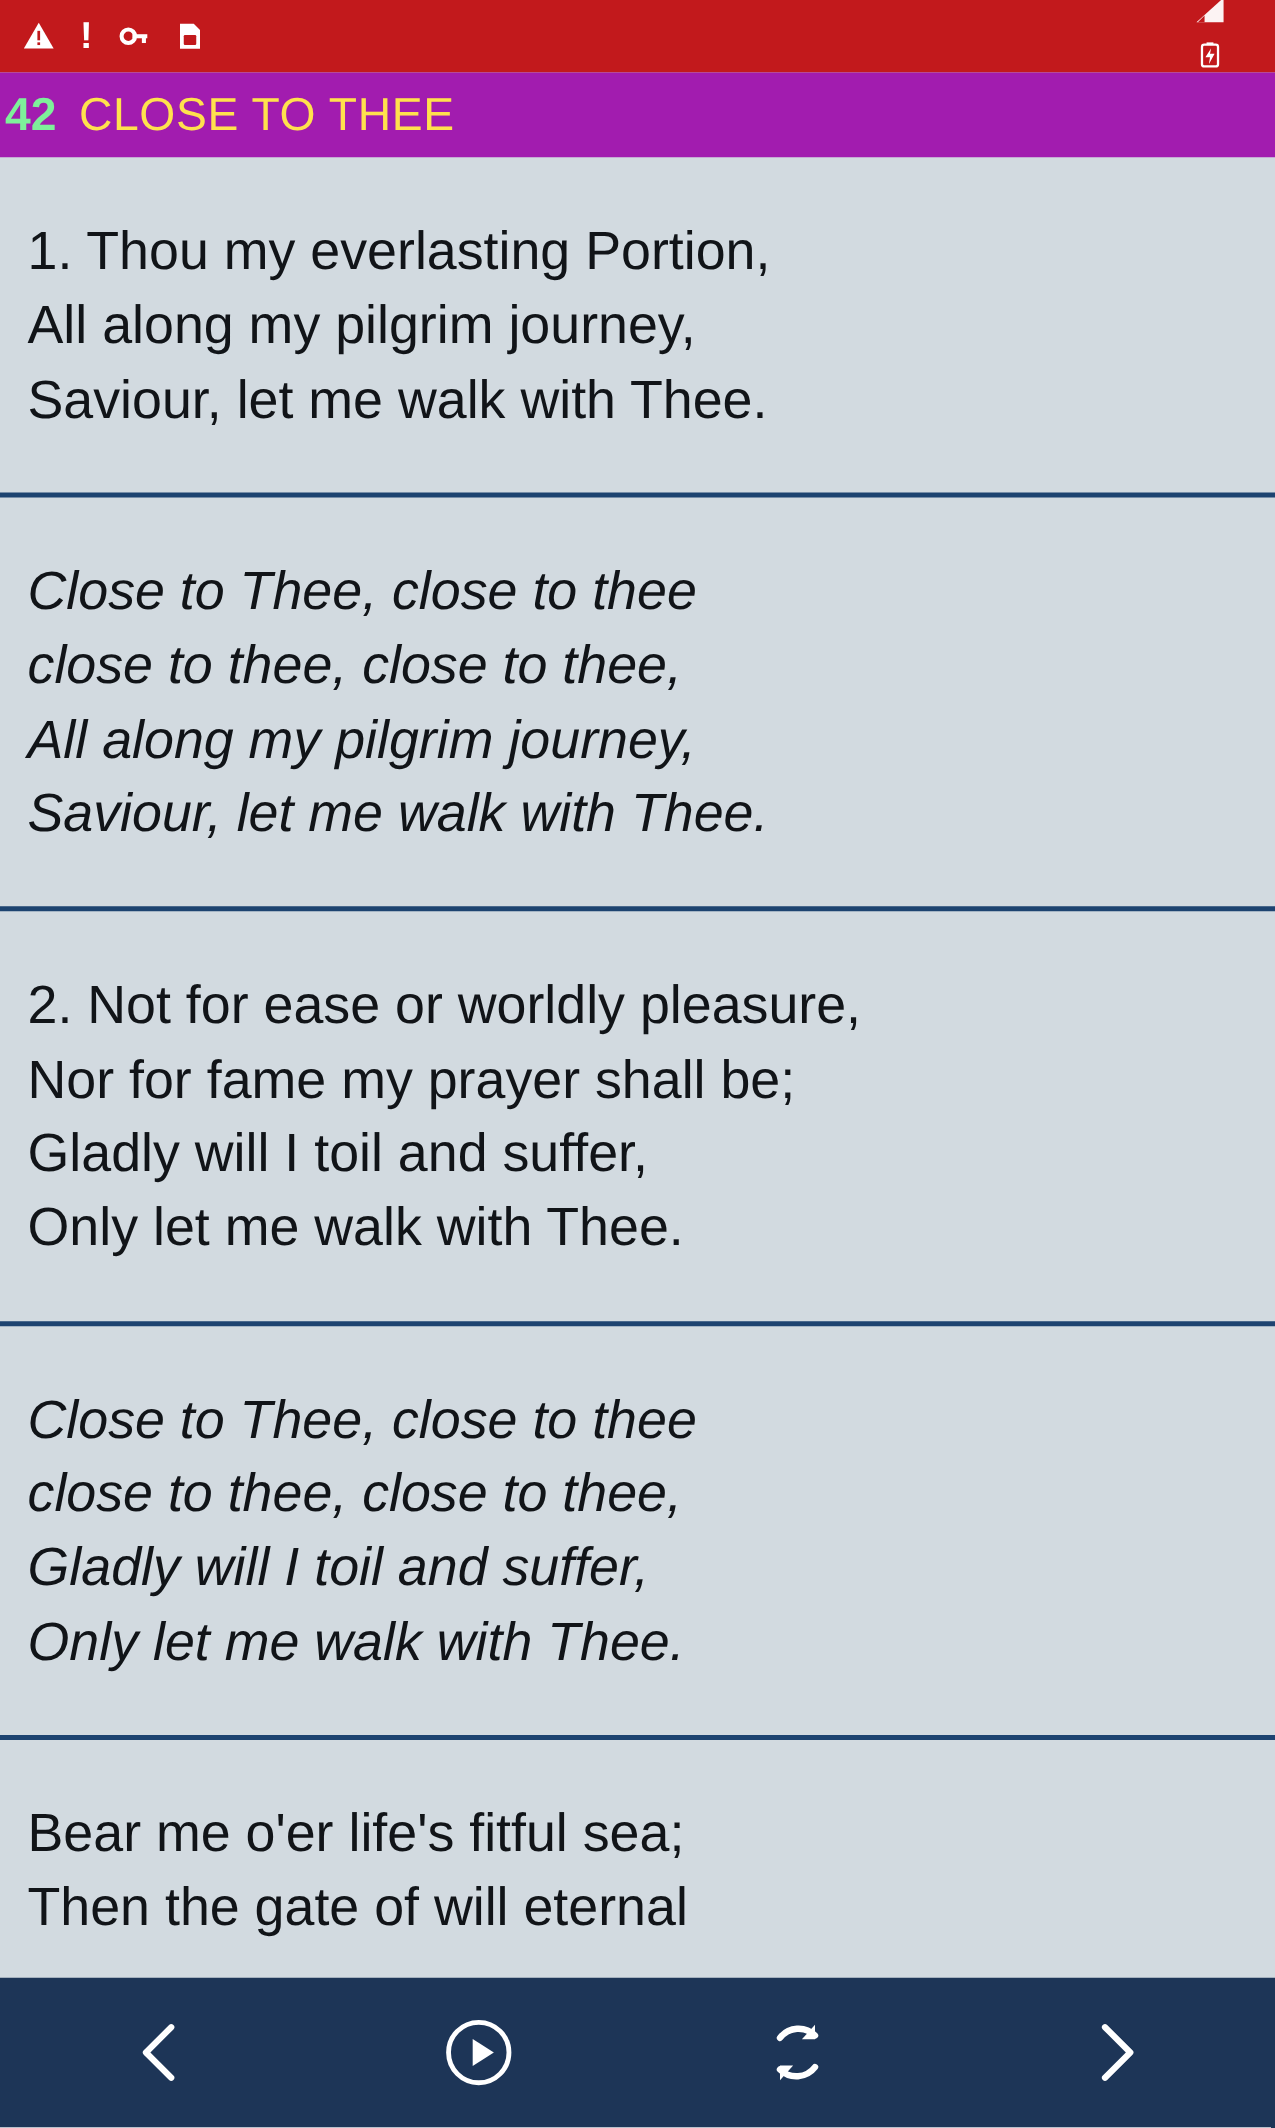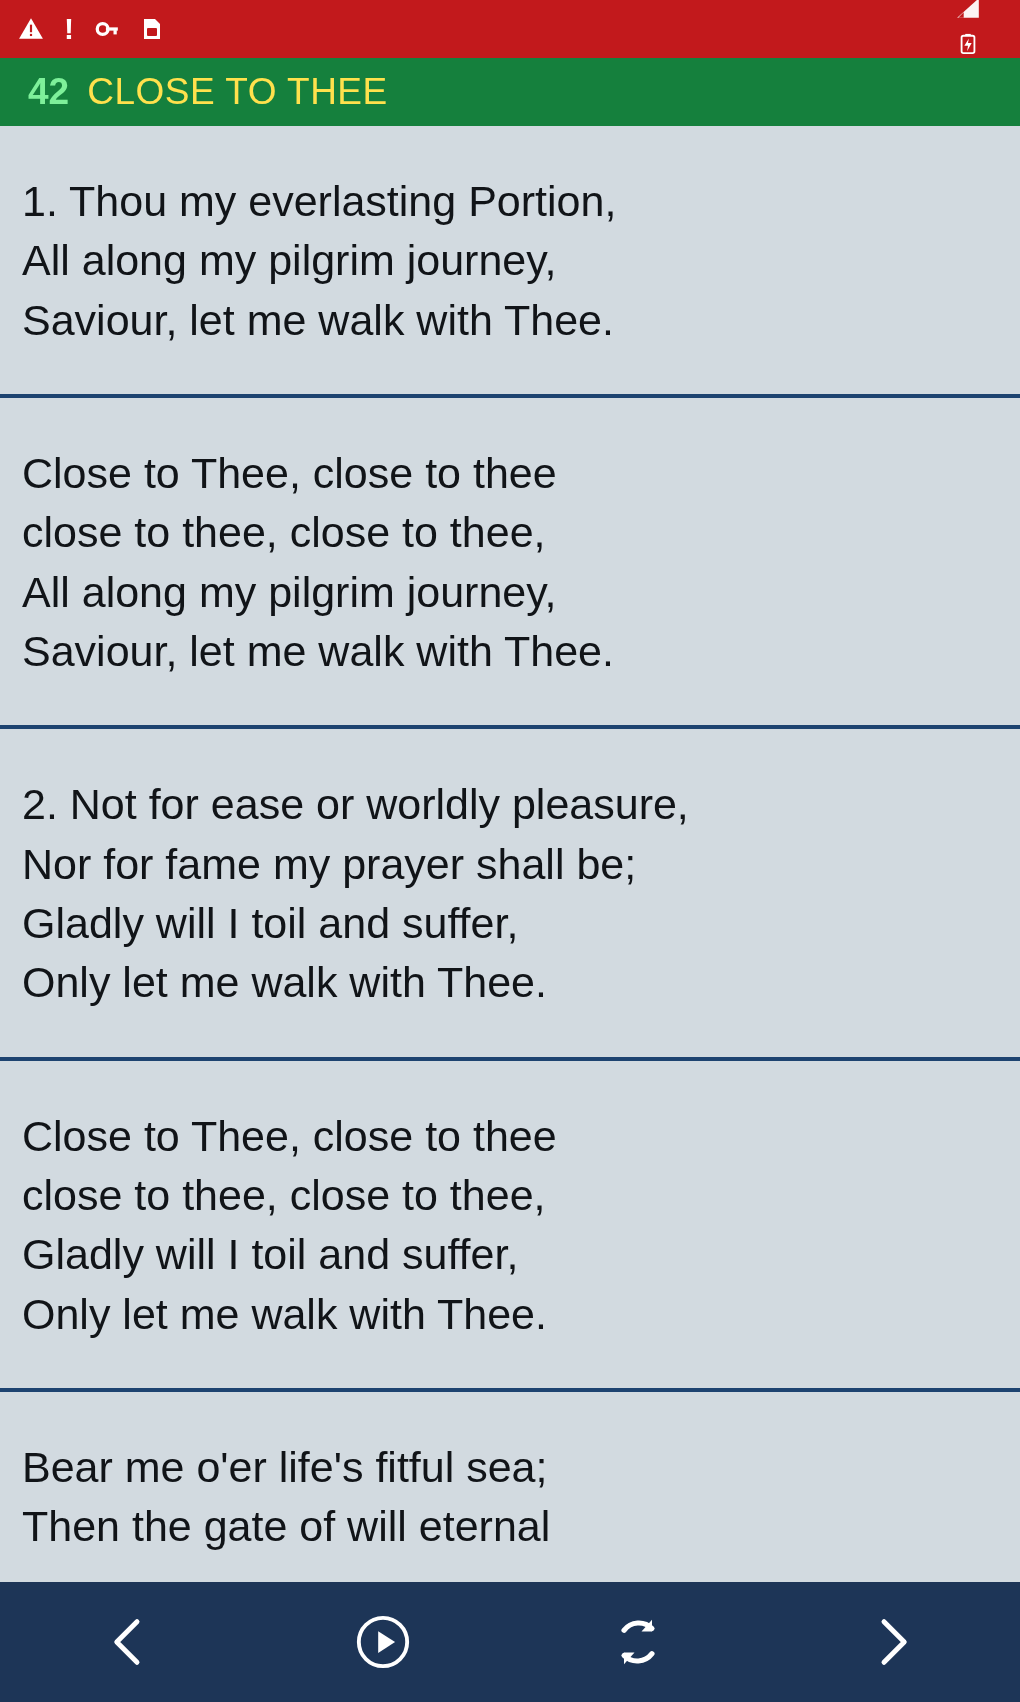--- a/index.html
+++ b/index.html
@@ -72,24 +72,24 @@
     color: #bef264;
     font-size: 30px;
     font-weight: bold;
     letter-spacing: 0.5px;
     margin-left: 6px;
   }
 
   
   .title-bar {
     height: 68px;
-    background: #15803d;
-    display: flex;
-    align-items: center;
-    padding: 0 28px;
+    background: #a21caf;
+    display: flex;
+    align-items: center;
+    padding: 0 4px;
     box-sizing: border-box;
     flex: 0 0 auto;
   }
   .hymn-number {
     color: #7ef09a;
     font-size: 37px;
     font-weight: bold;
     margin-right: 18px;
   }
   .hymn-title {
@@ -105,20 +105,21 @@
     background: #d2dae0;
     overflow: hidden;
     position: relative;
   }
   .verse-block {
     padding: 46px 22px 44px 22px;
     border-bottom: 4px solid #1d4370;
     box-sizing: border-box;
   }
   .verse-block.chorus .line {
+    font-style: italic;
   }
   .line {
     font-size: 43px;
     color: #111418;
     line-height: 1.38;
     white-space: pre;
   }
 
   
   .bottom-bar {

